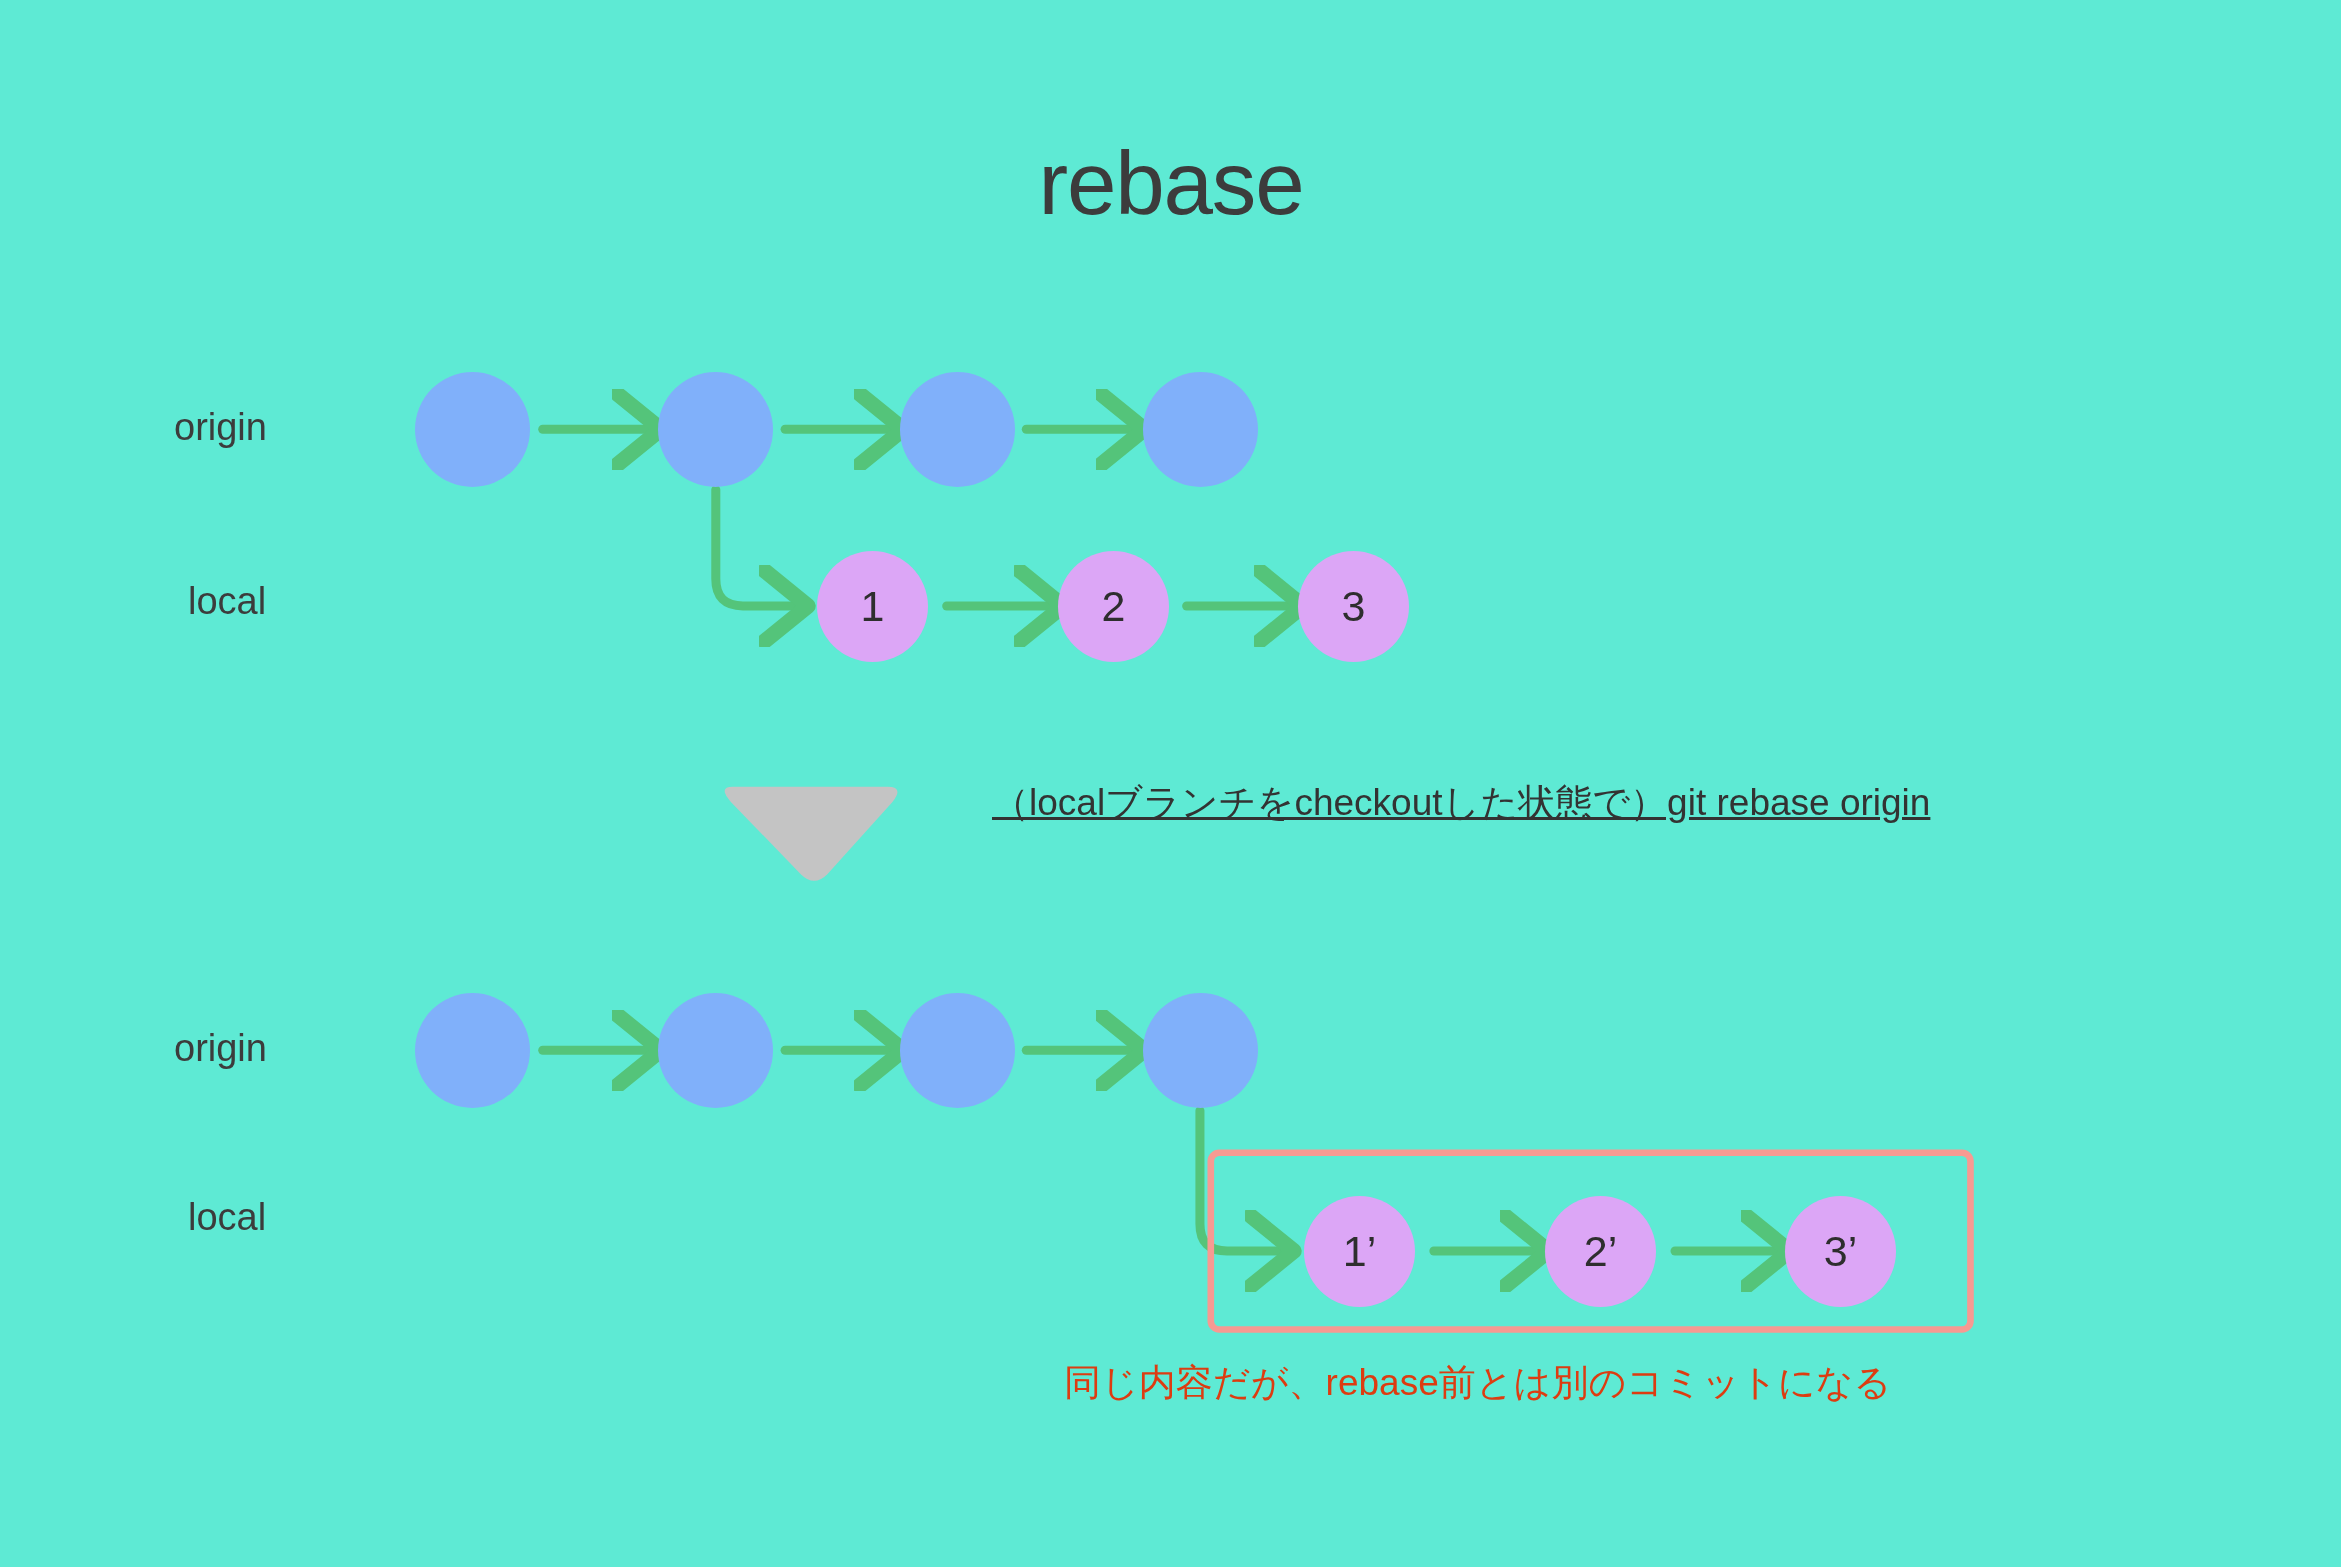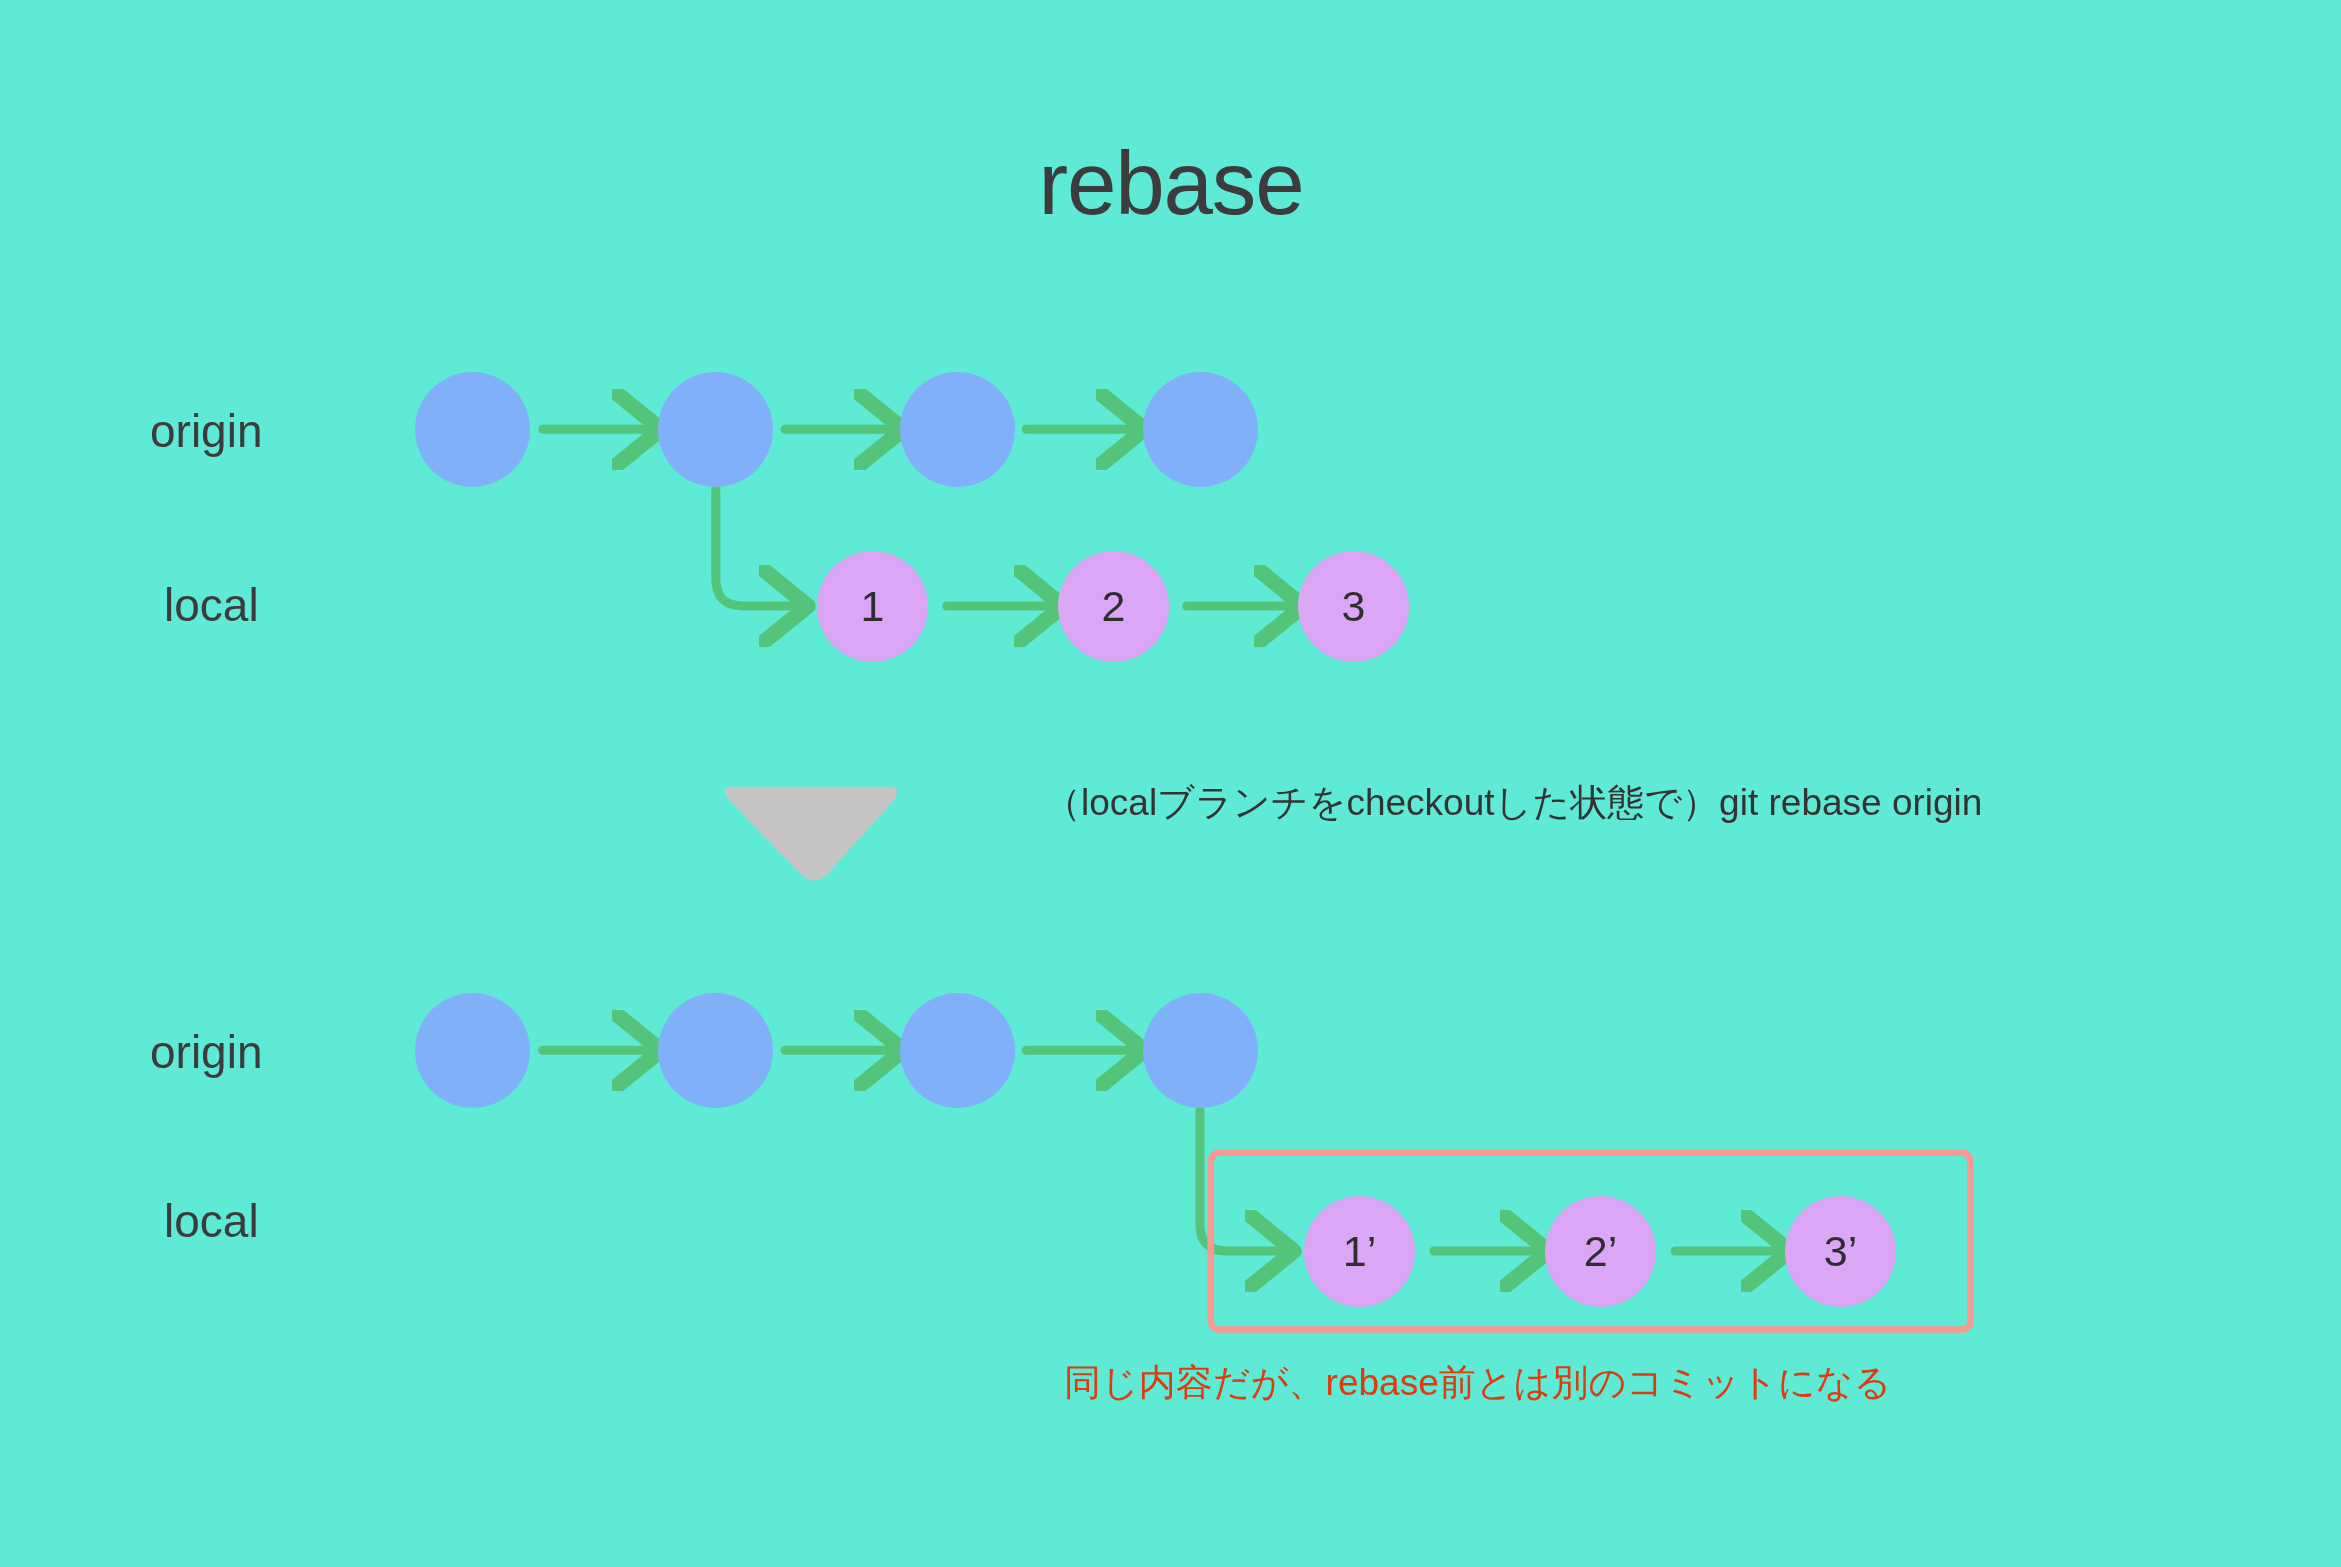--- a/index.html
+++ b/index.html
@@ -34,24 +34,25 @@
     text-align: center;
     font-size: 89px;
     line-height: 1;
     color: #3c3c3c;
     letter-spacing: -1.2px;
     white-space: nowrap;
   }
 
   
   .row-label {
-    font-size: 46px;
+    font-size: 38px;
     line-height: 1;
     color: #3c3c3c;
     white-space: nowrap;
+    margin-left: 24px;
   }
   #label-origin-top { left: 150px; top: 408px; }
   #label-local-top  { left: 164px; top: 582px; }
   #label-origin-bot { left: 150px; top: 1029px; }
   #label-local-bot  { left: 164px; top: 1198px; }
 
   
   .node {
     border-radius: 50%;
     display: flex;
@@ -59,26 +60,27 @@
     justify-content: center;
     font-size: 43px;
     color: #2e2e2e;
     line-height: 1;
   }
   .node.blue   { background: #80b0fa; }
   .node.purple { background: #dca6f6; }
 
   
   #caption-rebase {
-    left: 1044px;
+    left: 992px;
     top: 784px;
     font-size: 37px;
     line-height: 1;
     color: #333333;
     white-space: nowrap;
+    text-decoration: underline;
   }
   #caption-note {
     left: 1064px;
     top: 1364px;
     font-size: 37px;
     line-height: 1;
     font-weight: normal;
     color: #dd3c11;
     white-space: nowrap;
   }

